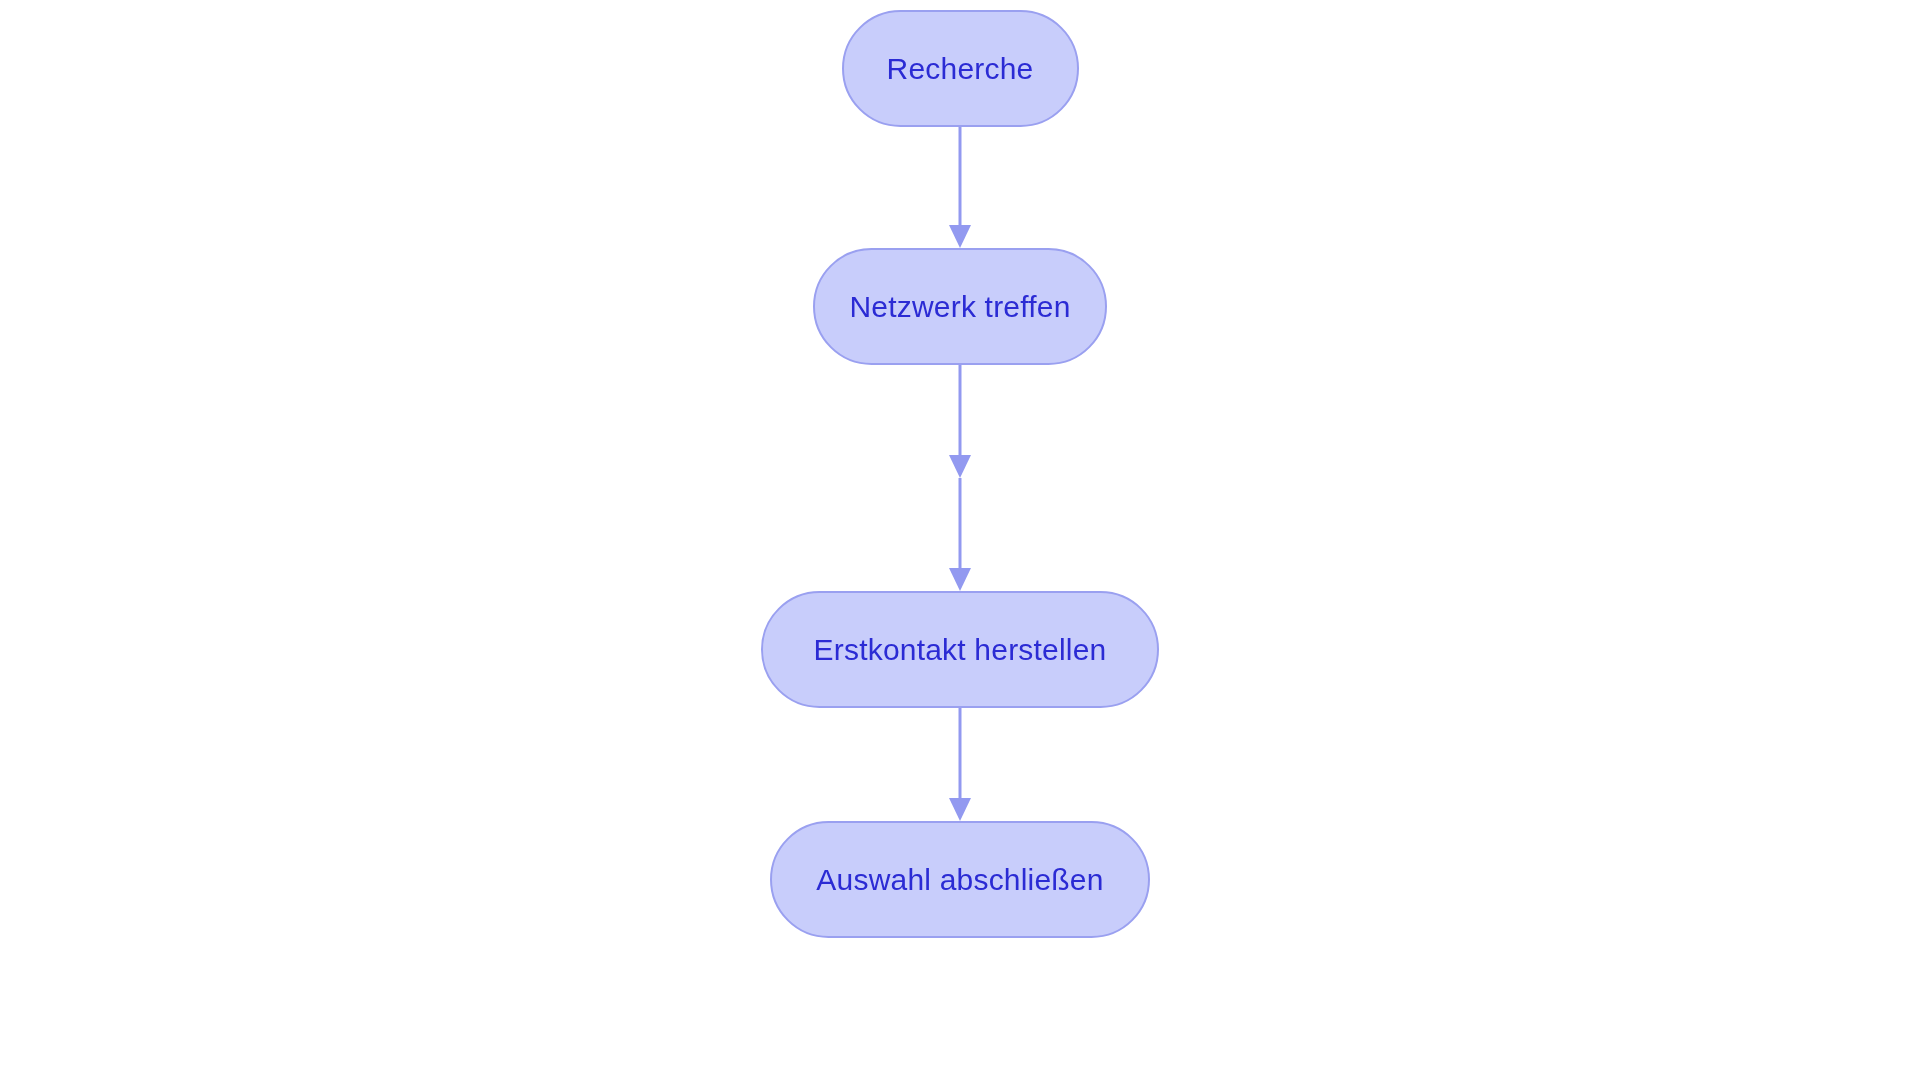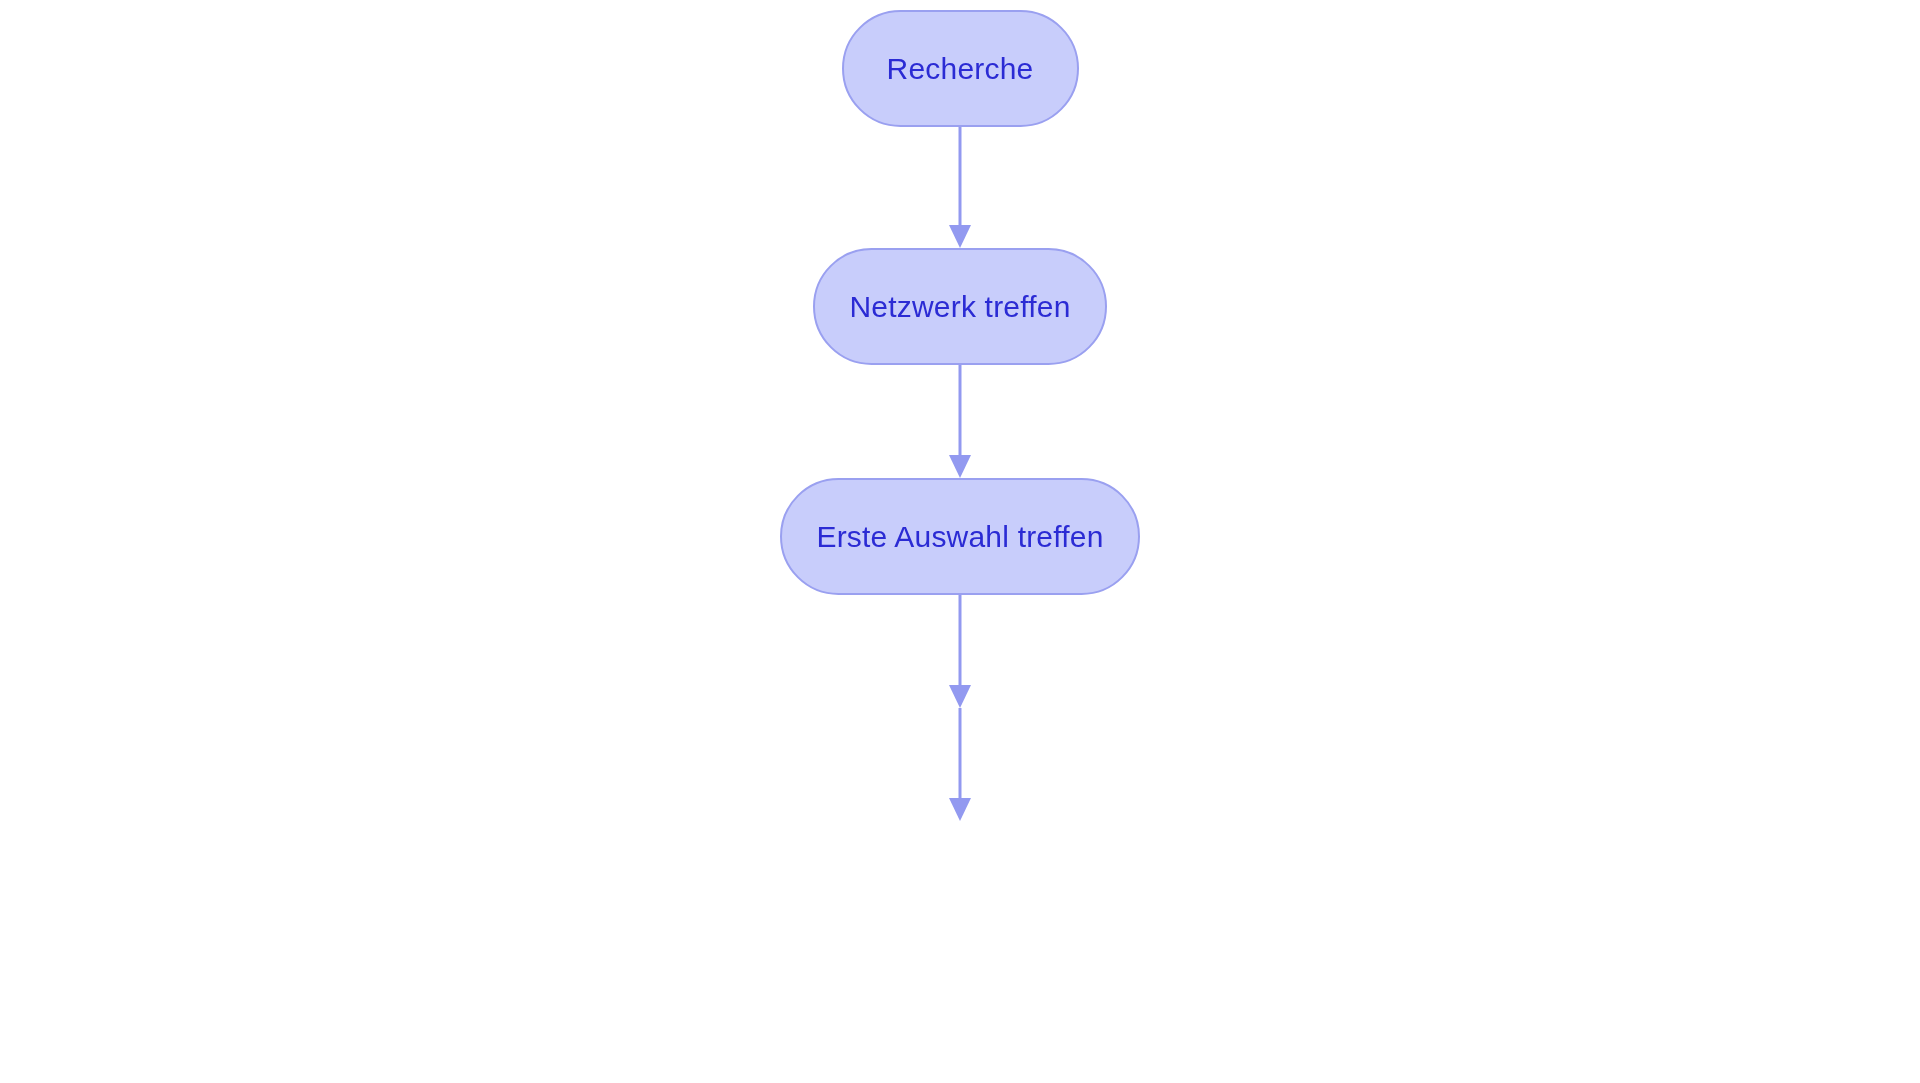--- a/index.html
+++ b/index.html
@@ -94,34 +94,37 @@
       <span class="node-label">Netzwerk treffen</span>
     </div>
 
     <div class="connector">
       <svg width="40" height="113" viewBox="0 0 40 113" aria-hidden="true">
         <line x1="20" y1="0" x2="20" y2="96" stroke="#9299f0" stroke-width="3"></line>
         <polygon points="20,113 9,90 31,90" fill="#9299f0"></polygon>
       </svg>
     </div>
 
-    <div class="node n2">
-      <span class="node-label">Erste Auswahl treffen</span>
+
+    <div class="connector">
+      <svg width="40" height="113" viewBox="0 0 40 113" aria-hidden="true">
+        <line x1="20" y1="0" x2="20" y2="96" stroke="#9299f0" stroke-width="3"></line>
+        <polygon points="20,113 9,90 31,90" fill="#9299f0"></polygon>
+      </svg>
+    </div>
+
+    <div class="node n3">
+      <span class="node-label">Erstkontakt herstellen</span>
     </div>
 
     <div class="connector">
       <svg width="40" height="113" viewBox="0 0 40 113" aria-hidden="true">
         <line x1="20" y1="0" x2="20" y2="96" stroke="#9299f0" stroke-width="3"></line>
         <polygon points="20,113 9,90 31,90" fill="#9299f0"></polygon>
       </svg>
     </div>
 
-
-    <div class="connector">
-      <svg width="40" height="113" viewBox="0 0 40 113" aria-hidden="true">
-        <line x1="20" y1="0" x2="20" y2="96" stroke="#9299f0" stroke-width="3"></line>
-        <polygon points="20,113 9,90 31,90" fill="#9299f0"></polygon>
-      </svg>
+    <div class="node n4">
+      <span class="node-label">Auswahl abschließen</span>
     </div>
-
 
   </div>
 </div>
 
 </body></html>

